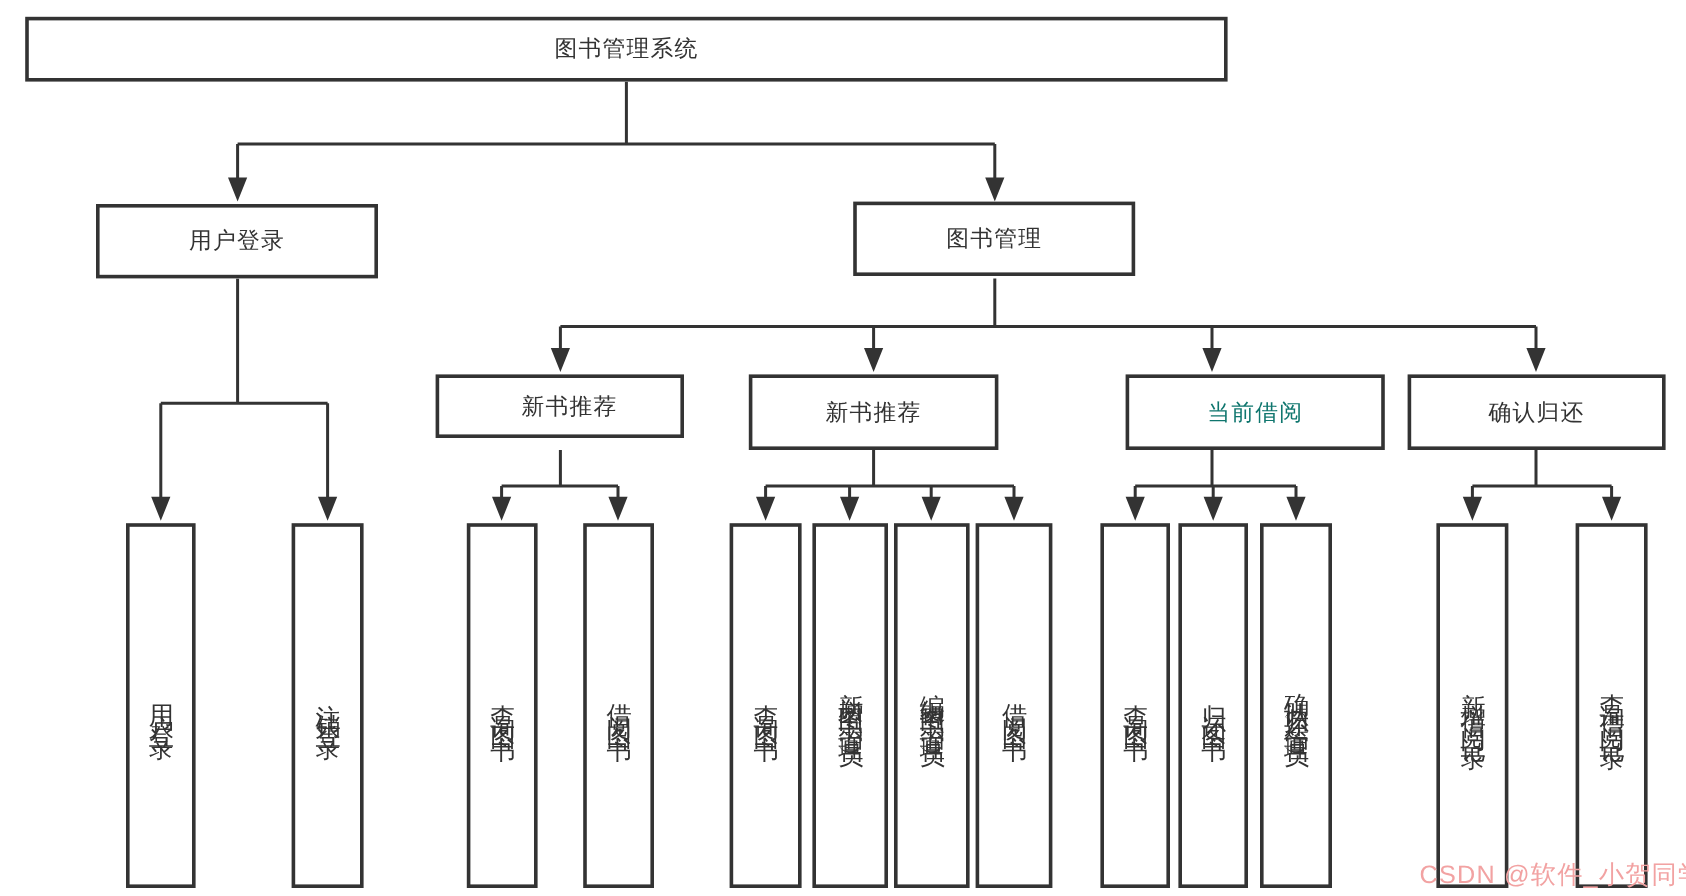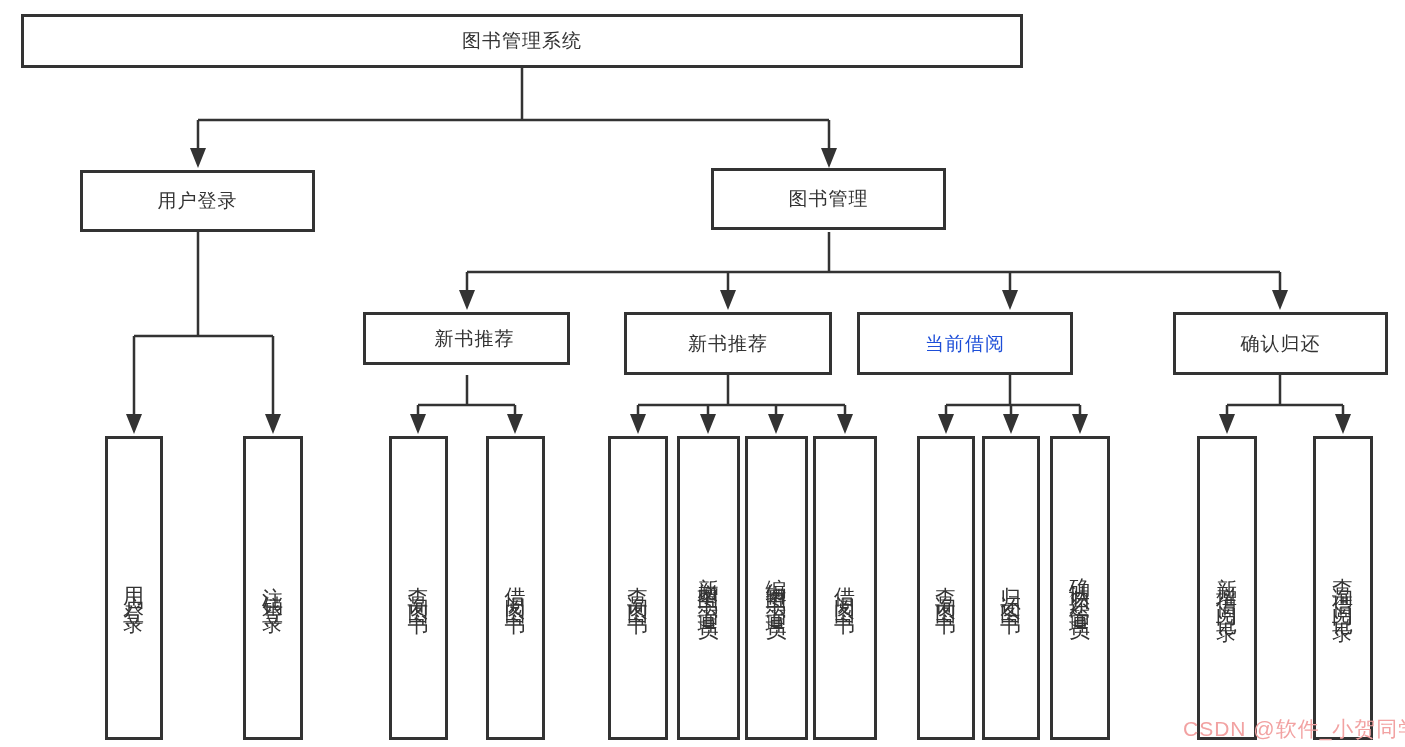--- a/index.html
+++ b/index.html
@@ -64,21 +64,21 @@
     <path class="conn-arrow" stroke="none" d="M1219,414 H1235 L1227,434 Z M1335,414 H1351 L1343,434 Z" fill="#333333"></path>
   </svg>
 
   <div class="box h" style="left: 21px; top: 14px; width: 1002px; height: 54px; border-color: rgb(51, 51, 51); color: rgb(51, 51, 51);">图书管理系统</div>
 
   <div class="box h" style="left: 80px; top: 170px; width: 235px; height: 62px; border-color: rgb(51, 51, 51); color: rgb(51, 51, 51);">用户登录</div>
   <div class="box h" style="left: 711px; top: 168px; width: 235px; height: 62px; border-color: rgb(51, 51, 51); color: rgb(51, 51, 51);">图书管理</div>
 
   <div class="box h" style="left: 363px; top: 312px; width: 207px; height: 53px; border-color: rgb(51, 51, 51); color: rgb(51, 51, 51); padding-left: 16px;">新书推荐</div>
   <div class="box h" style="left: 624px; top: 312px; width: 208px; height: 63px; border-color: rgb(51, 51, 51); color: rgb(51, 51, 51);">新书推荐</div>
-  <div class="box h" style="left: 857px; top: 312px; width: 216px; height: 63px; border-color: rgb(51, 51, 51); color: #1d4ed8;">当前借阅</div>
+  <div class="box h" style="left: 938px; top: 312px; width: 216px; height: 63px; border-color: rgb(51, 51, 51); color: #0f766e;">当前借阅</div>
   <div class="box h" style="left: 1173px; top: 312px; width: 215px; height: 63px; border-color: rgb(51, 51, 51); color: rgb(51, 51, 51);">确认归还</div>
 
   <div class="box v" style="left: 105px; top: 436px; width: 58px; height: 304px; border-color: rgb(51, 51, 51); color: rgb(51, 51, 51);">用户登录</div>
   <div class="box v" style="left: 243px; top: 436px; width: 60px; height: 304px; border-color: rgb(51, 51, 51); color: rgb(51, 51, 51);">注销登录</div>
 
   <div class="box v" style="left: 389px; top: 436px; width: 59px; height: 304px; border-color: rgb(51, 51, 51); color: rgb(51, 51, 51);">查询图书</div>
   <div class="box v" style="left: 486px; top: 436px; width: 59px; height: 304px; border-color: rgb(51, 51, 51); color: rgb(51, 51, 51);">借阅图书</div>
 
   <div class="box v" style="left: 608px; top: 436px; width: 60px; height: 304px; border-color: rgb(51, 51, 51); color: rgb(51, 51, 51);">查询图书</div>
   <div class="box v tight" style="left: 677px; top: 436px; width: 63px; height: 304px; border-color: rgb(51, 51, 51); color: rgb(51, 51, 51);">新增图书（管理员）</div>

